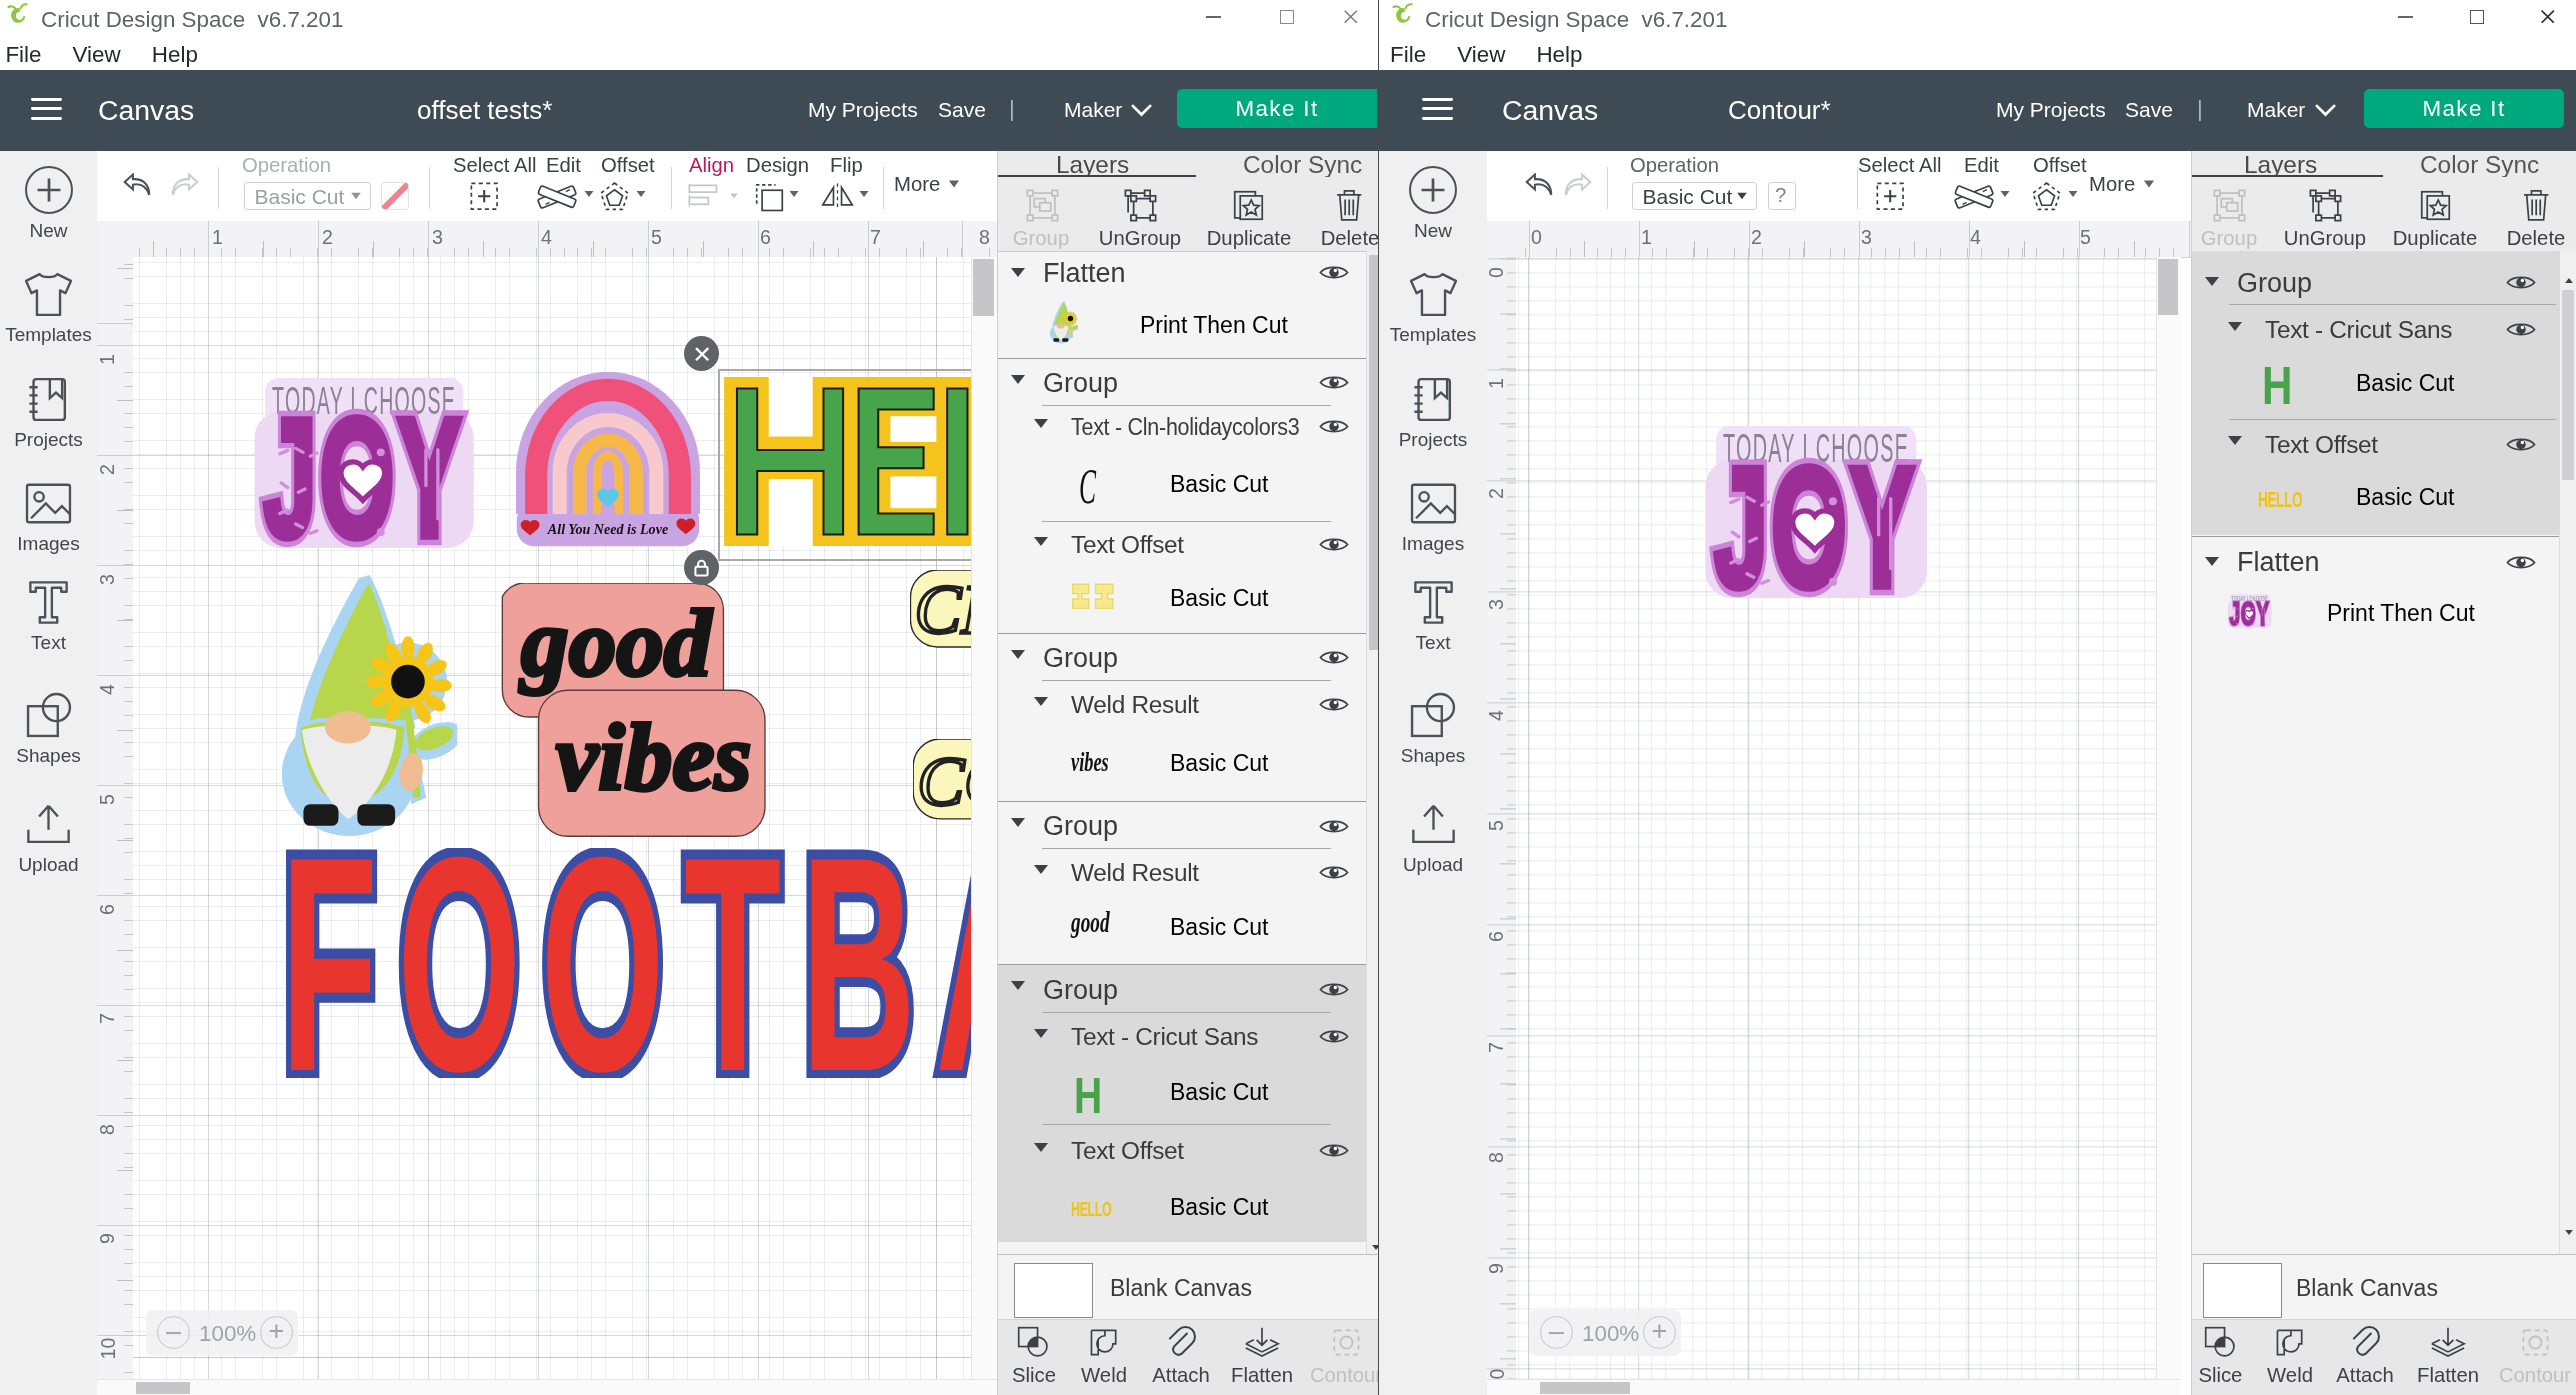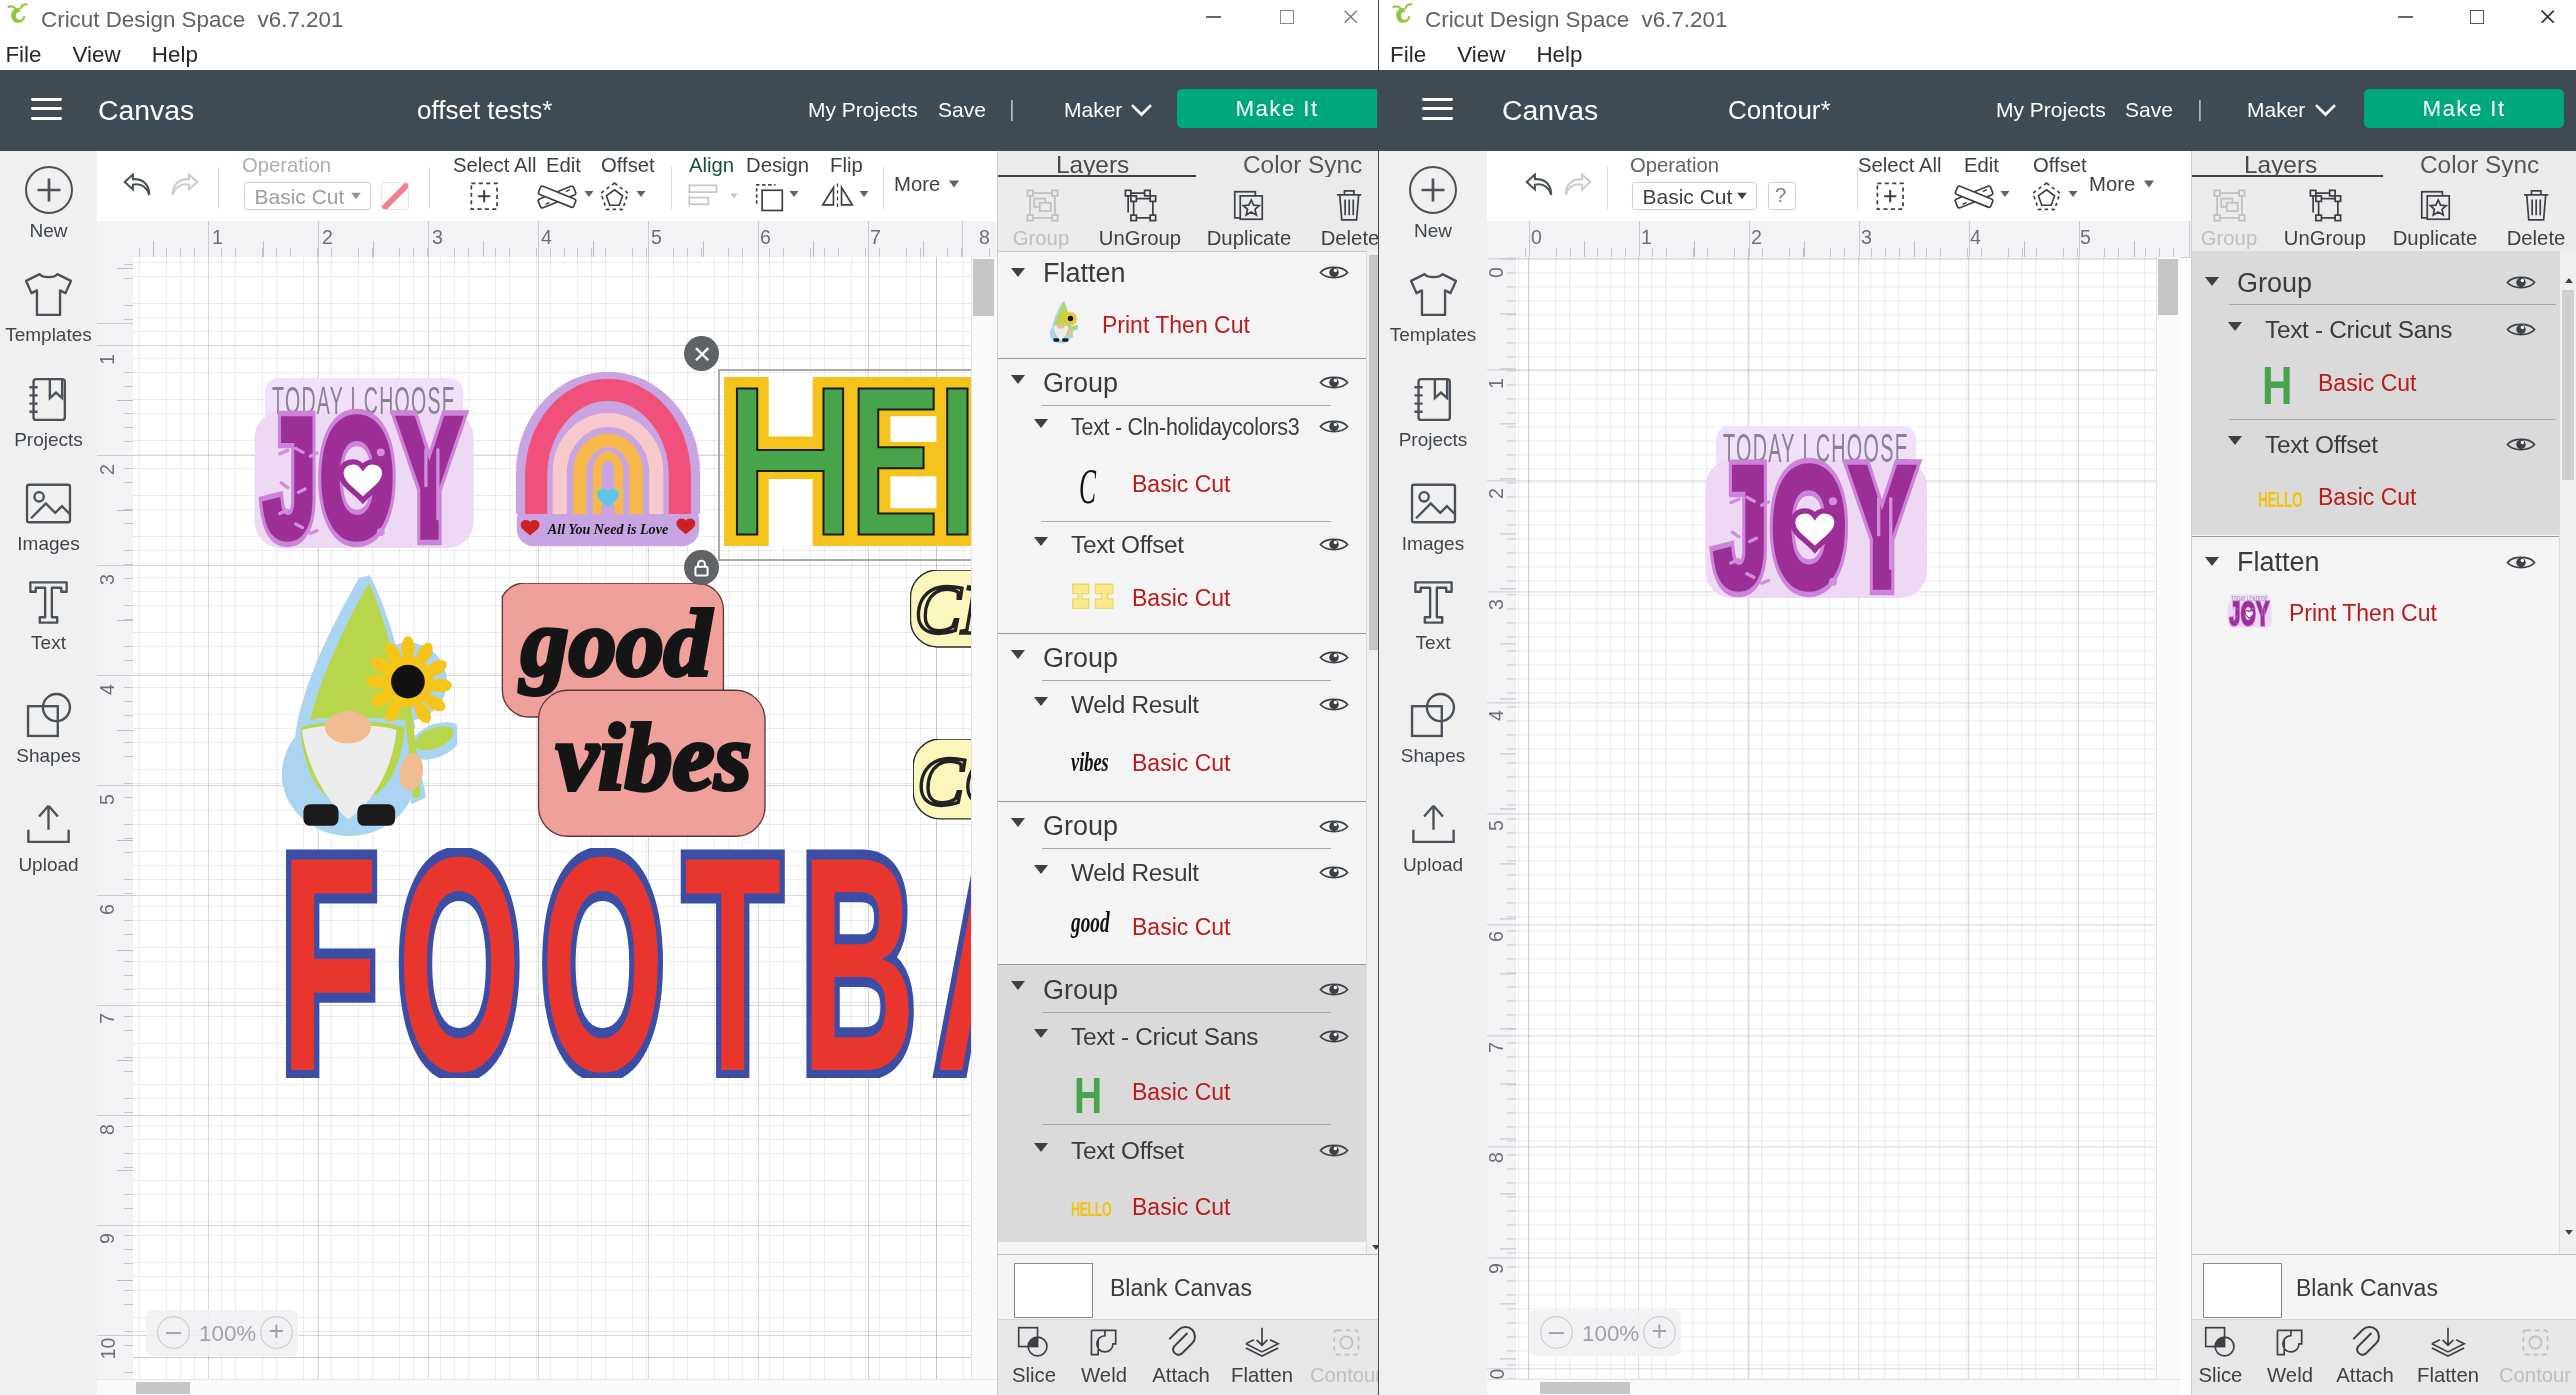--- a/index.html
+++ b/index.html
@@ -12,37 +12,37 @@
 .menu{position:absolute;top:42px;font-size:22.4px;color:#24292e;}
 .hdr{position:absolute;top:70px;left:0;right:0;height:81px;background:#3f4b54;}
 .hdr .wt{color:#fff;position:absolute;white-space:nowrap;}
 .makeit{position:absolute;background:#00a97d;border-radius:5.4px;height:39px;top:19px;
  color:#fff;font-size:22.4px;text-align:center;line-height:39px;letter-spacing:1.4px;}
 .sidebar{position:absolute;top:151px;bottom:0;left:0;background:#f0f0f1;border-right:0.7px solid #e2e2e2;}
 .sbitem{position:absolute;width:100%;text-align:center;color:#3f464d;font-size:19px;}
 .sbitem svg{display:block;margin:0 auto 5.4px auto;}
 .toolbar{position:absolute;top:151px;height:70px;background:#fff;border-bottom:0.7px solid #d9d9dc;}
 .tlab{position:absolute;top:154px;font-size:20.3px;color:#3c4147;white-space:nowrap;}
-.tlabg{position:absolute;top:154px;font-size:20.3px;color:#14532d;white-space:nowrap;}
+.tlabg{position:absolute;top:154px;font-size:20.3px;color:#be185d;white-space:nowrap;}
 .tdiv{position:absolute;top:167px;height:42px;width:0.7px;background:#d5d5d8;}
 .ddbox{position:absolute;top:182px;height:26px;border:0.7px solid #cfcfd2;border-radius:3.4px;background:#fff;}
 .ddbox .dt{position:absolute;left:9.5px;top:2px;font-size:21px;color:#8f9499;}
 .caret{display:inline-block;width:0;height:0;border-left:6.1px solid transparent;border-right:6.1px solid transparent;border-top:8.1px solid #5f6368;}
 .hruler{position:absolute;top:221px;height:36px;background:#f3f3f5;border-bottom:0.7px solid #cfd1d4;}
 .vruler{position:absolute;top:257px;bottom:16.3px;background:#f3f3f5;}
 .rnum{position:absolute;font-size:19.6px;color:#6b7177;}
 .canvas{position:absolute;top:257px;background:#fff;overflow:hidden;}
 .panel{position:absolute;top:151px;bottom:0;background:#f4f4f5;border-left:0.7px solid #cfcfcf;}
 .tabs{position:absolute;top:0;left:0;right:0;height:26.4px;background:#ebebec;}
 .tab{position:absolute;font-size:24.4px;color:#4a4a4a;top:0px;}
 .btnrow{position:absolute;top:26.4px;left:0;right:0;height:74px;background:#ebebec;border-bottom:0.7px solid #c9c9cb;}
 .btnlab{position:absolute;top:50px;font-size:20.3px;color:#3c4147;transform:translateX(-50%);}
 .lhead{position:absolute;font-size:27px;color:#3b3b3b;}
 .lsub{position:absolute;font-size:24.4px;letter-spacing:-0.3px;color:#3b3b3b;}
-.lbasic{position:absolute;font-size:23px;color:#b91c1c;}
+.lbasic{position:absolute;font-size:23px;color:#000000;margin-left:38px;}
 .chev{position:absolute;width:0;height:0;border-left:7.5px solid transparent;border-right:7.5px solid transparent;border-top:9.5px solid #3c4147;}
 .ldiv{position:absolute;left:0;right:0;height:1.4px;background:#9b9b9d;}
 .ldivs{position:absolute;height:0.7px;background:#a9a9ab;}
 .sel{position:absolute;left:0;right:0;background:#dadada;}
 .bbar{position:absolute;left:0;right:0;bottom:0;height:75px;background:#e7e7e8;border-top:0.7px solid #d2d2d4;}
 .bbit{position:absolute;text-align:center;color:#3c4147;font-size:20.3px;transform:translateX(-50%);}
 .bbit svg{display:block;margin:0 auto 4.1px auto;}
 .blank{position:absolute;left:0;right:0;height:79px;background:#f4f4f5;border-top:0.7px solid #bfbfc1;}
 .eye{position:absolute;}
 .scrollv{position:absolute;background:#fafafa;border-left:0.7px solid #e4e4e6;}

